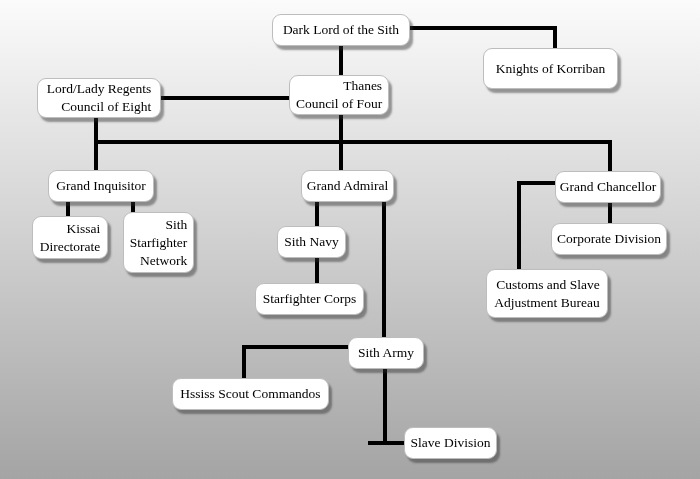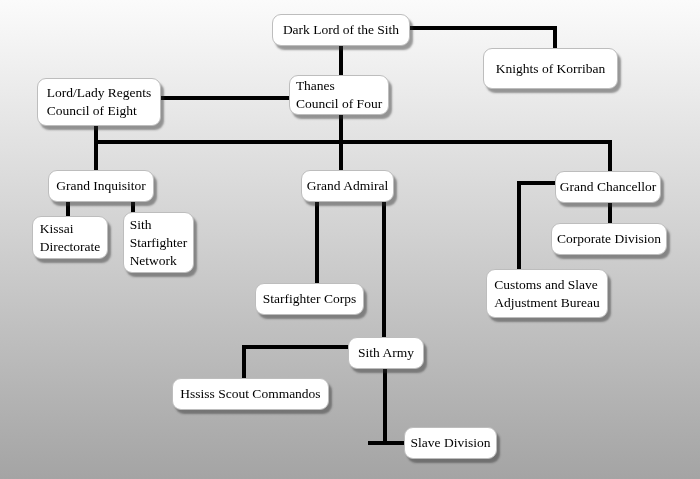--- a/index.html
+++ b/index.html
@@ -14,21 +14,21 @@
   .edge {
     position: absolute; background: #000000; z-index: 1;
   }
   .node {
     position: absolute; z-index: 2;
     background: #ffffff;
     border: 1px solid #bdbdbd;
     border-radius: 9px;
     box-shadow: 3px 4px 2px rgba(45,45,45,0.45);
     display: flex; align-items: center; justify-content: center;
-    text-align: left;
+    text-align: right;
     font-size: 13.5px; line-height: 18px; color: #000000;
     white-space: pre-line;
     padding: 15px 3px;
     box-sizing: border-box;
   }
 </style>
 </head>
 <body>
 
 <div class="stage">
@@ -49,29 +49,30 @@
   <div class="edge" style="left:517px;top:181px;width:4px;height:90px"></div>
   <div class="edge" style="left:244px;top:345px;width:106px;height:4px"></div>
   <div class="edge" style="left:242px;top:345px;width:4px;height:36px"></div>
   <div class="edge" style="left:383px;top:359px;width:4px;height:86px"></div>
   <div class="edge" style="left:368px;top:441px;width:39px;height:4px"></div>
 
   <div class="node" style="left:272px;top:14px;width:138px;height:28px">Dark Lord of the Sith</div>
   <div class="node" style="left:483px;top:48px;width:135px;height:41px">Knights of Korriban</div>
   <div class="node" style="left:289px;top:75px;width:100px;height:40px">Thanes
 Council of Four</div>
-  <div class="node" style="left:37px;top:78px;width:124px;height:48px">Lord/Lady Regents
+  <div class="node" style="left:37px;top:78px;width:124px;height:40px">Lord/Lady Regents
 Council of Eight</div>
   <div class="node" style="left:32px;top:216px;width:76px;height:43px">Kissai
 Directorate</div>
   <div class="node" style="left:48px;top:170px;width:106px;height:25px">Grand Inquisitor</div>
   <div class="node" style="left:123px;top:212px;width:71px;height:61px">Sith
 Starfighter
 Network</div>
   <div class="node" style="left:301px;top:170px;width:93px;height:25px">Grand Admiral</div>
+  <div class="node" style="left:277px;top:226px;width:69px;height:24px">Sith Navy</div>
   <div class="node" style="left:255px;top:283px;width:109px;height:25px">Starfighter Corps</div>
   <div class="node" style="left:555px;top:171px;width:106px;height:25px">Grand Chancellor</div>
   <div class="node" style="left:551px;top:223px;width:116px;height:24px">Corporate Division</div>
   <div class="node" style="left:486px;top:269px;width:122px;height:49px">Customs and Slave
 Adjustment Bureau</div>
   <div class="node" style="left:348px;top:337px;width:76px;height:24px">Sith Army</div>
   <div class="node" style="left:172px;top:378px;width:157px;height:24px">Hssiss Scout Commandos</div>
   <div class="node" style="left:404px;top:427px;width:93px;height:25px">Slave Division</div>
 
 </div>

